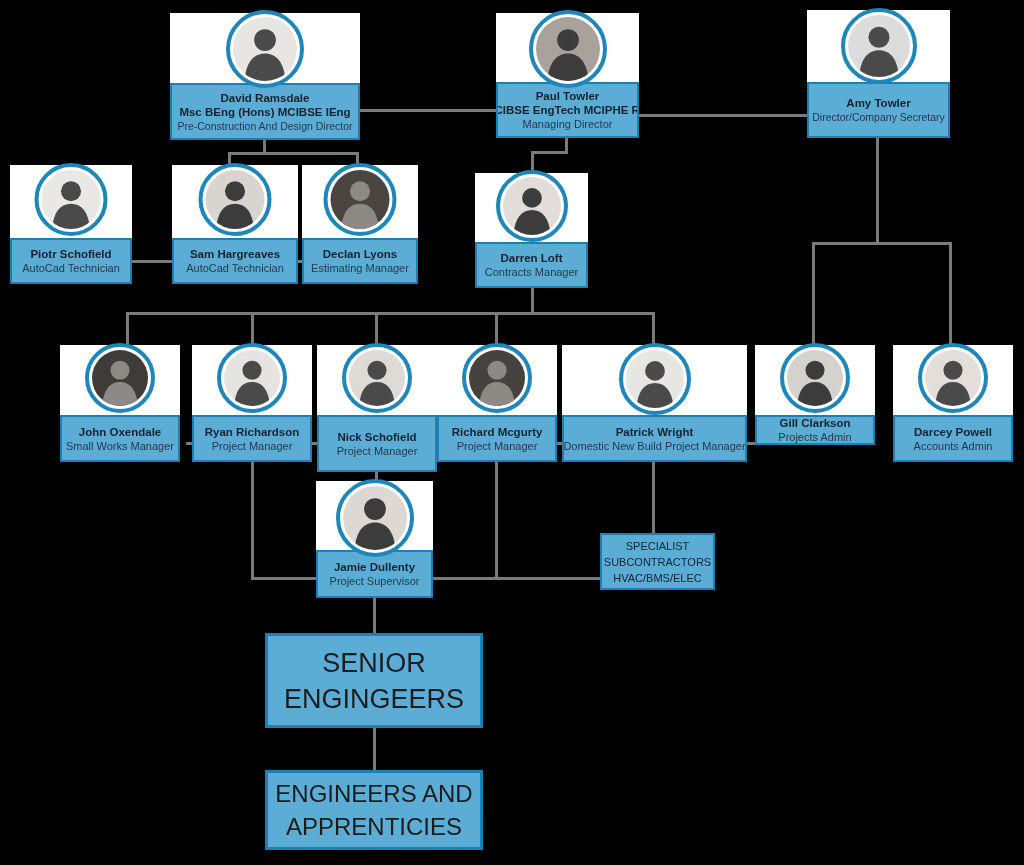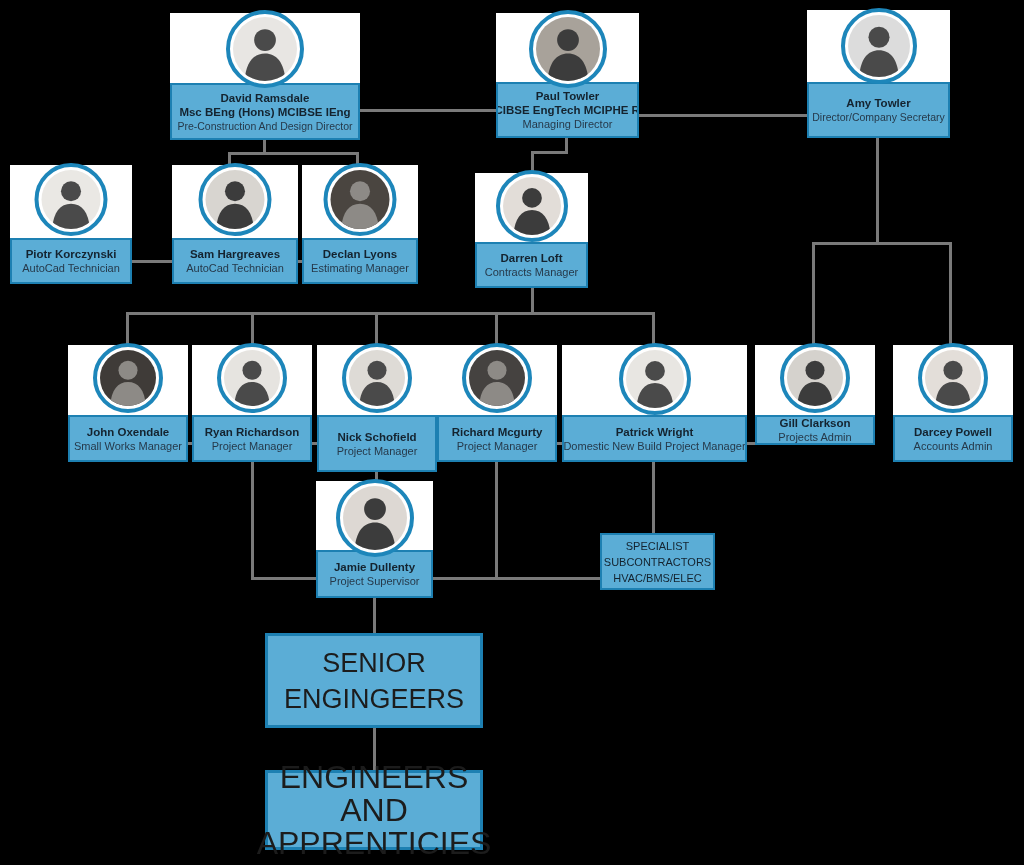--- a/index.html
+++ b/index.html
@@ -31,21 +31,21 @@
   .photo svg { width:100%; height:100%; display:block; }
   
   .bigbox {
     position:absolute; background:var(--card-fill,#5badd6); border:3px solid var(--card-border,#1d80b2);
     box-sizing:border-box; display:flex; flex-direction:column; align-items:center; justify-content:center;
     text-align:center; z-index:2; color:var(--big-text,#1c1c1c);
   }
   .bigbox.small { border-width:2px; }
   .sub-line { font-size:11px; line-height:16px; color:var(--name-color,#14232f); }
   .senior-line { font-size:27px; line-height:36px; }
-  .eng-line { font-size:32px; line-height:33px; }
+  .eng-line { font-size:24px; line-height:33px; }
 </style>
 </head>
 <body style="--card-fill: #5badd6; --card-border: #1d80b2; --photo-area: #ffffff; --ring: #1d86ba; --line: #7a7a7a; --name-color: #14232f; --title-color: #26394a; --big-text: #1c1c1c;">
 
 <div class="canvas">
 
   <div class="hline" style="left:360px;top:109px;width:136px"></div>
   <div class="hline" style="left:639px;top:114px;width:168px"></div>
   <div class="vline" style="left:263px;top:140px;height:15px"></div>
   <div class="hline" style="left:228px;top:152px;width:131px"></div>
@@ -127,21 +127,21 @@
             <circle cx="50" cy="36" r="17" fill="currentColor"></circle>
             <path d="M50 57 C32 57 20 71 18 100 L82 100 C80 71 68 57 50 57 Z" fill="currentColor"></path>
           </svg>
       </div>
     </div>
   </div>
 
   <div class="card" style="left:10px;top:165px;width:122px">
     <div class="photo-area" style="height:73px"></div>
     <div class="label-box" style="height:46px">
-      <div class="name">Piotr Korczynski</div>
+      <div class="name">Piotr Schofield</div>
       <div class="title">AutoCad Technician</div>
     </div>
     <div class="avatar" style="width:73px;height:73px;top:-2px">
       <div class="photo" style="background: rgb(234, 232, 228); color: rgb(74, 74, 74);">
         <svg viewBox="0 0 100 100">
             <circle cx="50" cy="36" r="17" fill="currentColor"></circle>
             <path d="M50 57 C32 57 20 71 18 100 L82 100 C80 71 68 57 50 57 Z" fill="currentColor"></path>
           </svg>
       </div>
     </div>
@@ -188,21 +188,21 @@
     <div class="avatar" style="width:72px;height:72px;top:-3px">
       <div class="photo" style="background: rgb(226, 221, 216); color: rgb(60, 60, 60);">
         <svg viewBox="0 0 100 100">
             <circle cx="50" cy="36" r="17" fill="currentColor"></circle>
             <path d="M50 57 C32 57 20 71 18 100 L82 100 C80 71 68 57 50 57 Z" fill="currentColor"></path>
           </svg>
       </div>
     </div>
   </div>
 
-  <div class="card" style="left:68px;top:345px;width:120px">
+  <div class="card" style="left:60px;top:345px;width:120px">
     <div class="photo-area" style="height:70px"></div>
     <div class="label-box" style="height:47px">
       <div class="name">John Oxendale</div>
       <div class="title">Small Works Manager</div>
     </div>
     <div class="avatar" style="width:70px;height:70px;top:-2px">
       <div class="photo" style="background: rgb(63, 59, 56); color: rgb(141, 138, 134);">
         <svg viewBox="0 0 100 100">
             <circle cx="50" cy="36" r="17" fill="currentColor"></circle>
             <path d="M50 57 C32 57 20 71 18 100 L82 100 C80 71 68 57 50 57 Z" fill="currentColor"></path>

